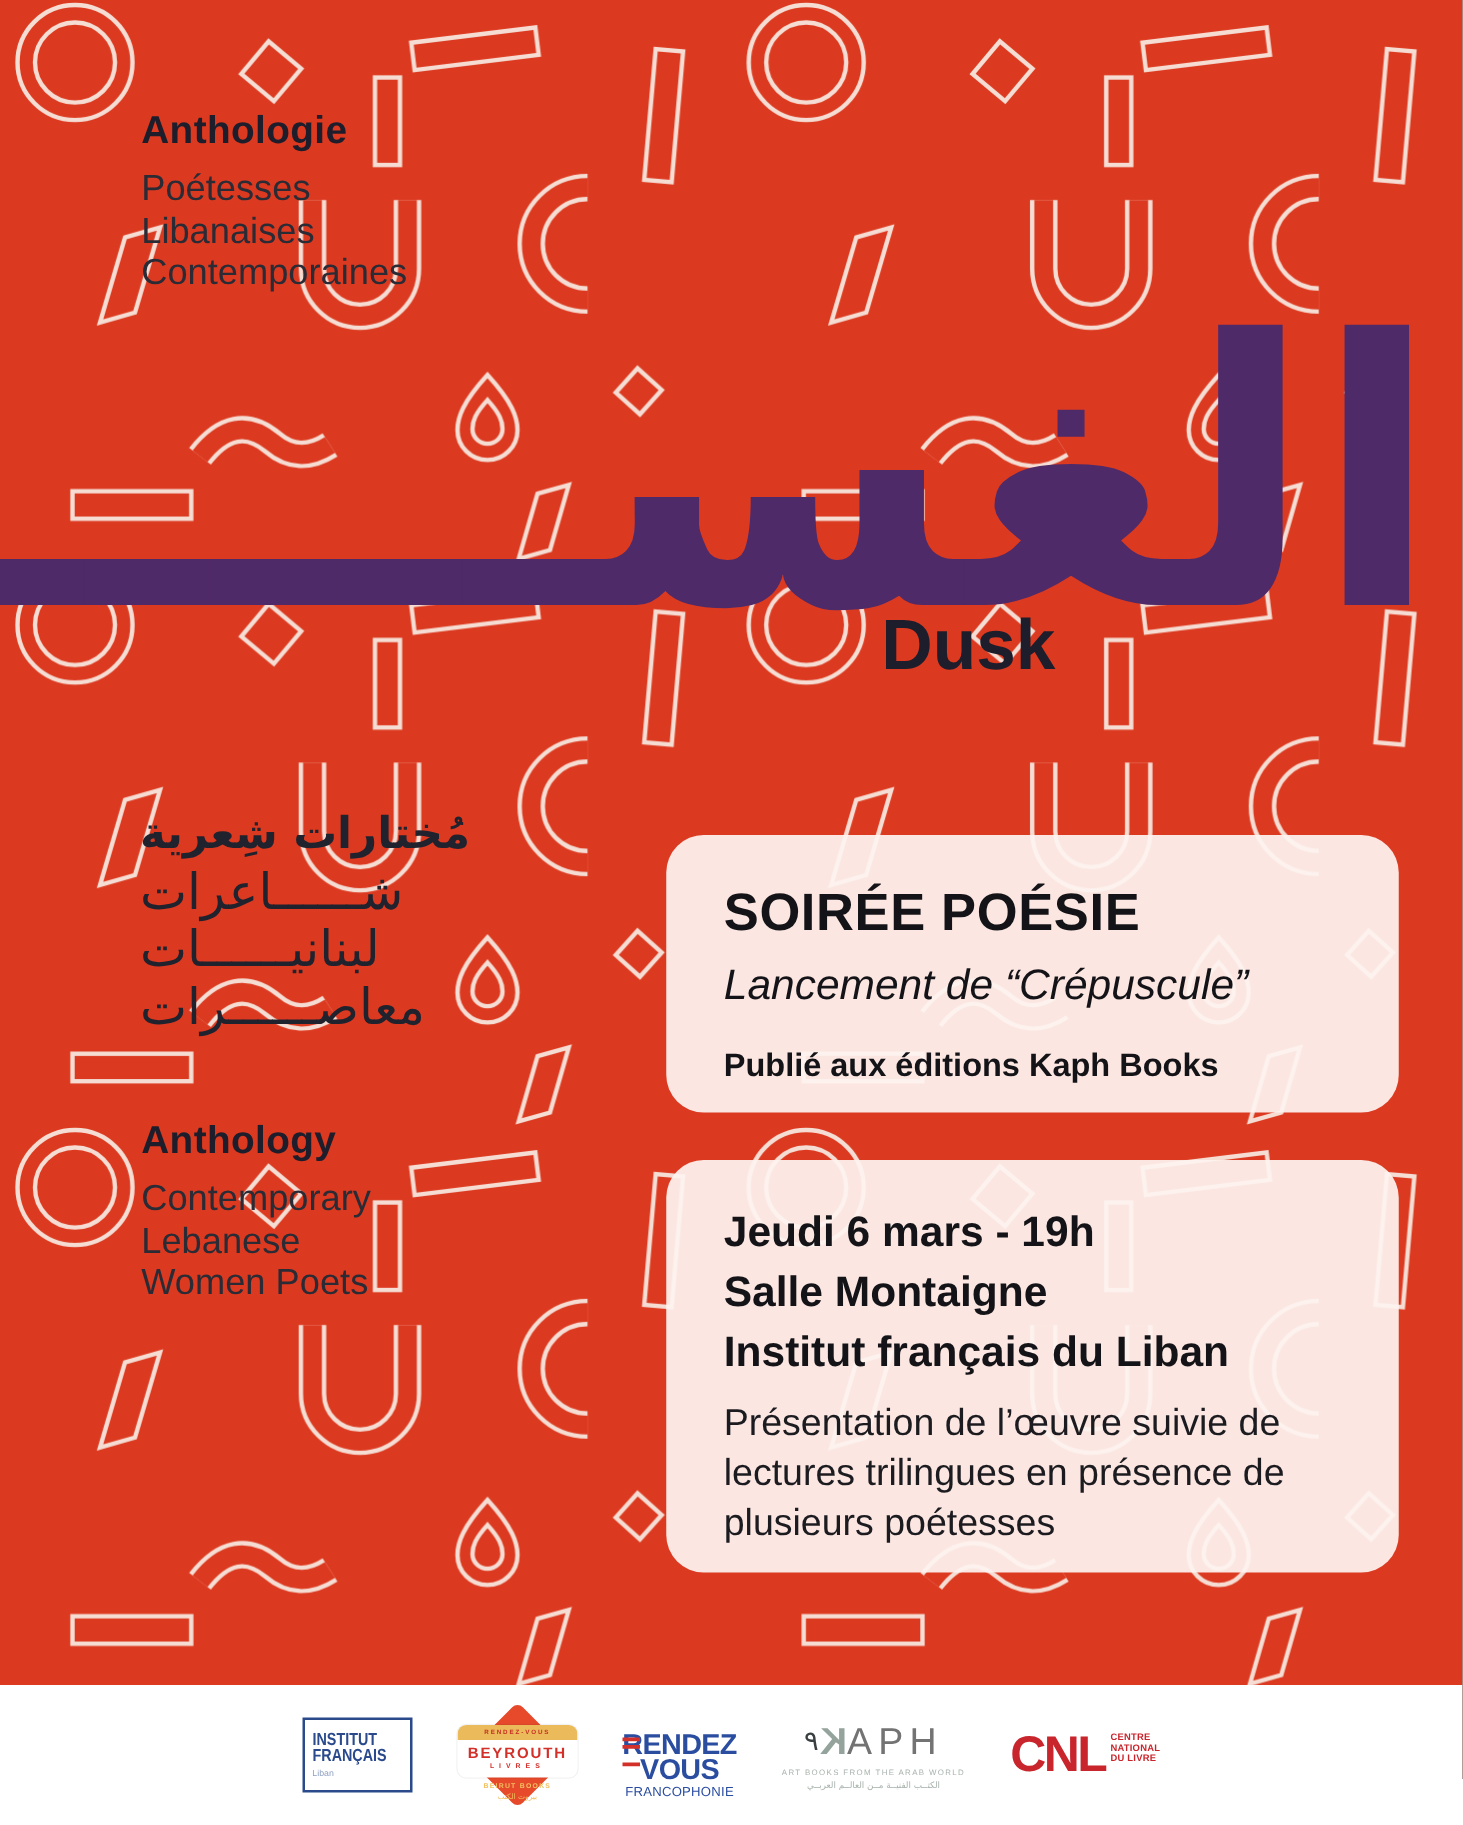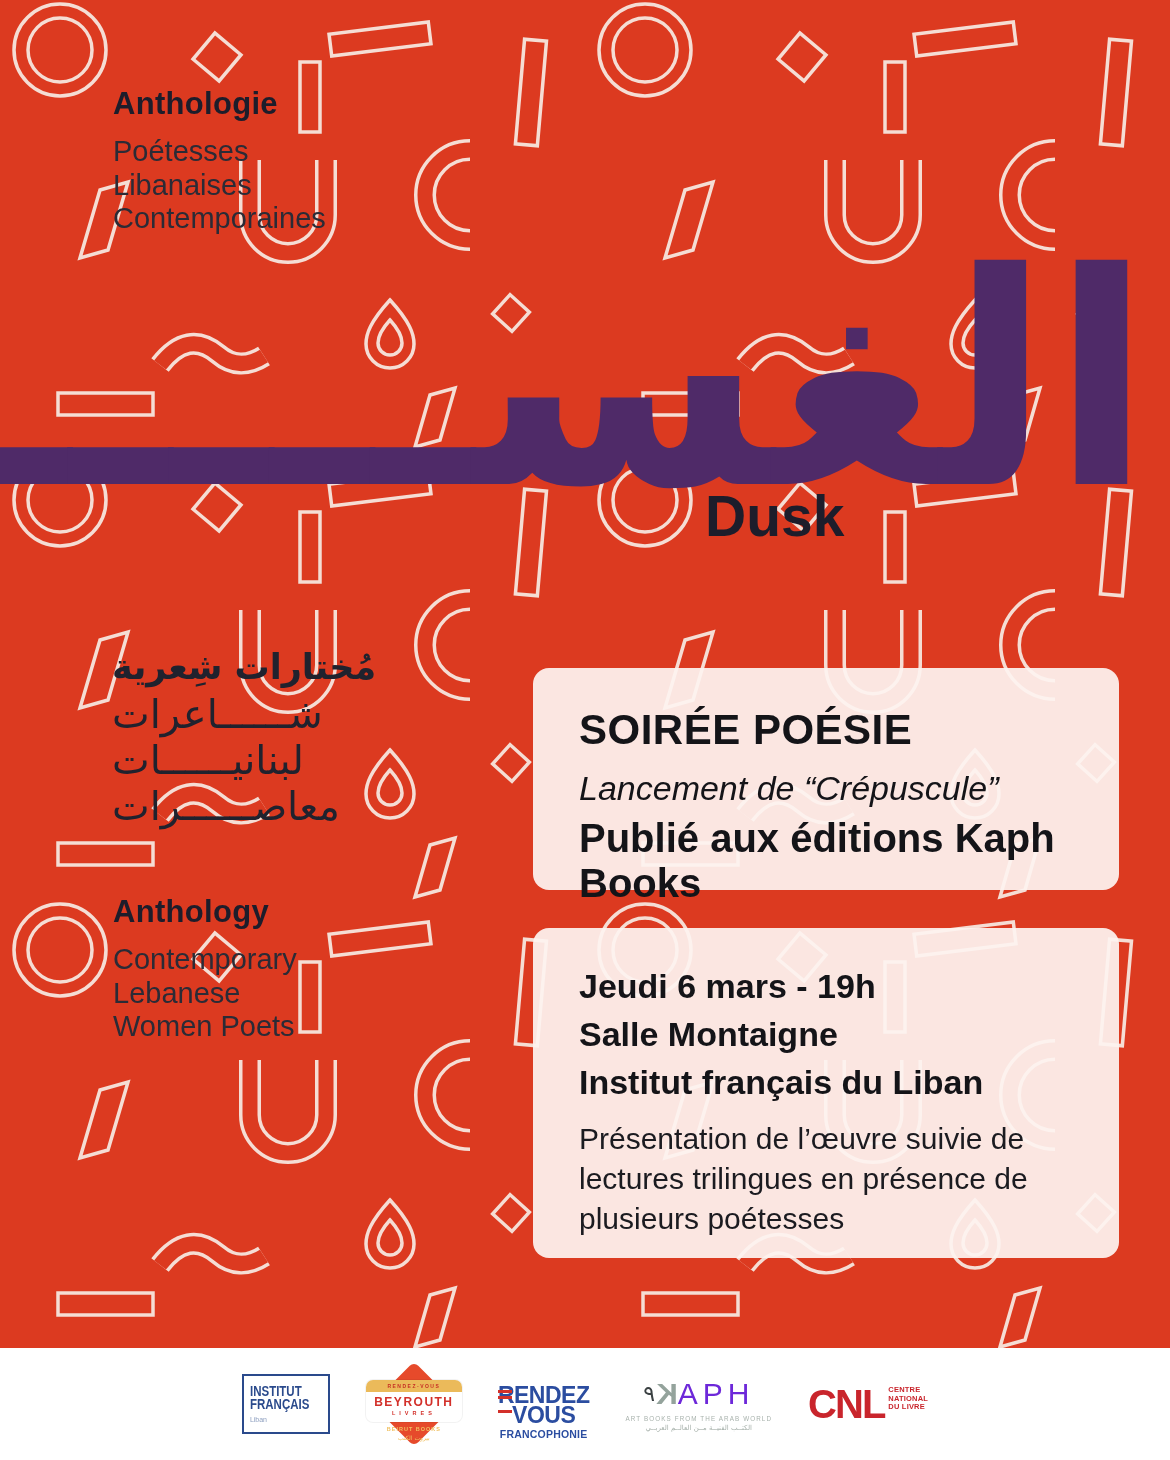--- a/index.html
+++ b/index.html
@@ -29,28 +29,28 @@
   .dusk{position:absolute;left:705px;top:483px;font-size:57px;font-weight:bold;color:#1D1D2B;}
 
   .arabic-block{position:absolute;left:112px;top:643px;direction:rtl;text-align:left;color:#20222E;}
   .arabic-block .l1{font-size:35px;font-weight:bold;line-height:48px;}
   .arabic-block .l{font-size:40px;line-height:46px;}
 
   .anthology-block{position:absolute;left:113px;top:894px;}
 
   .card{
     position:absolute;left:533px;width:586px;
-    background:rgba(253,243,240,0.93);border-radius:16px;
+    background:rgba(253,243,240,0.93);border-radius:30px;
     color:#141418;box-sizing:border-box;padding:38px 46px;
   }
   .card-1{top:668px;height:222px;}
   .card-2{top:928px;height:330px;padding-top:34px;}
   .card-title{font-size:42px;font-weight:800;letter-spacing:.5px;margin:0;}
   .card-subtitle{font-size:34px;font-style:italic;margin-top:15px;}
-  .card-publisher{font-size:40px;font-weight:bold;margin-top:8px;}
+  .card-publisher{font-size:26px;font-weight:bold;margin-top:29px;}
   .detail-line{font-size:34px;font-weight:bold;line-height:48px;}
   .detail-desc{font-size:30px;line-height:40px;margin-top:13px;width:480px;font-weight:400;color:#1b1b20;}
 
   .footer{
     position:absolute;left:0;top:1348px;width:1170px;height:112px;background:#ffffff;
     display:flex;align-items:center;justify-content:center;gap:36px;
   }
   
   .logo-if{width:88px;height:60px;border:2px solid #2A4A8C;background:#fff;
     display:flex;flex-direction:column;justify-content:center;padding:20px 6px;box-sizing:border-box;}
@@ -61,29 +61,29 @@
   .bl-diamond{position:absolute;left:18px;top:18px;width:60px;height:60px;background:#E64A2B;transform:rotate(45deg);border-radius:6px;}
   .bl-banner{position:absolute;left:0;top:24px;width:96px;height:42px;background:#fff;border-radius:7px;overflow:hidden;box-shadow:0 0 0 1px rgba(0,0,0,.05);}
   .bl-top{height:12px;background:#EBBA5A;display:flex;align-items:center;justify-content:center;font-size:5px;font-weight:bold;color:#C72F24;letter-spacing:1.5px;}
   .bl-name{font-size:12px;font-weight:900;color:#D3302A;letter-spacing:1.5px;text-align:center;margin-top:3px;}
   .bl-sub{font-size:5.5px;font-weight:bold;color:#D3302A;letter-spacing:4px;text-align:center;margin-top:1px;}
   .bl-en{position:absolute;left:0;top:70px;width:96px;text-align:center;font-size:5.5px;font-weight:bold;color:#F0C060;letter-spacing:1px;}
   .bl-ar{position:absolute;left:0;top:78px;width:96px;text-align:center;font-size:6px;color:#F0C060;}
   
   .logo-rv{position:relative;display:flex;flex-direction:column;align-items:center;margin-top:16px;}
   .rv-big{font-size:23px;font-weight:900;color:#2B4DA0;line-height:20px;letter-spacing:-.5px;}
-  .rv-sub{font-size:10.5px;font-weight:700;color:#2B4DA0;margin-top:3px;letter-spacing:.2px;}
+  .rv-sub{font-size:10.5px;font-weight:400;color:#2B4DA0;margin-top:3px;letter-spacing:.2px;}
   .rv-bar{position:absolute;background:#D3302A;height:3px;width:14px;left:0;}
   .rv-bar.b1{top:5px;} .rv-bar.b2{top:11px;} .rv-bar.b3{top:25px;}
   
   .logo-kaph{display:flex;flex-direction:column;align-items:center;}
   .kaph-row{display:flex;align-items:center;}
   .kaph-glyph{font-size:22px;color:#3A4042;font-family:"DejaVu Sans",sans-serif;margin-right:1px;}
   .kaph-k{display:inline-block;transform:scaleX(-1);font-size:30px;font-weight:600;color:#94A39C;}
-  .kaph-rest{font-size:30px;font-weight:300;color:#6d28d9;letter-spacing:5px;}
+  .kaph-rest{font-size:30px;font-weight:300;color:#737373;letter-spacing:5px;}
   .kaph-tag{font-size:6.3px;color:#A8B2AC;letter-spacing:1.1px;margin-top:4px;}
   .kaph-tag-ar{font-size:7px;color:#A8B2AC;margin-top:2px;}
   
   .logo-cnl{display:flex;align-items:flex-start;gap:4px;}
   .cnl-big{font-size:40px;font-weight:900;color:#C9252C;letter-spacing:-2px;line-height:36px;}
   .cnl-col{display:flex;flex-direction:column;}
   .cnl-s{font-size:7.5px;font-weight:800;color:#C9252C;line-height:8.5px;letter-spacing:.2px;}
 </style>
 </head>
 <body>

